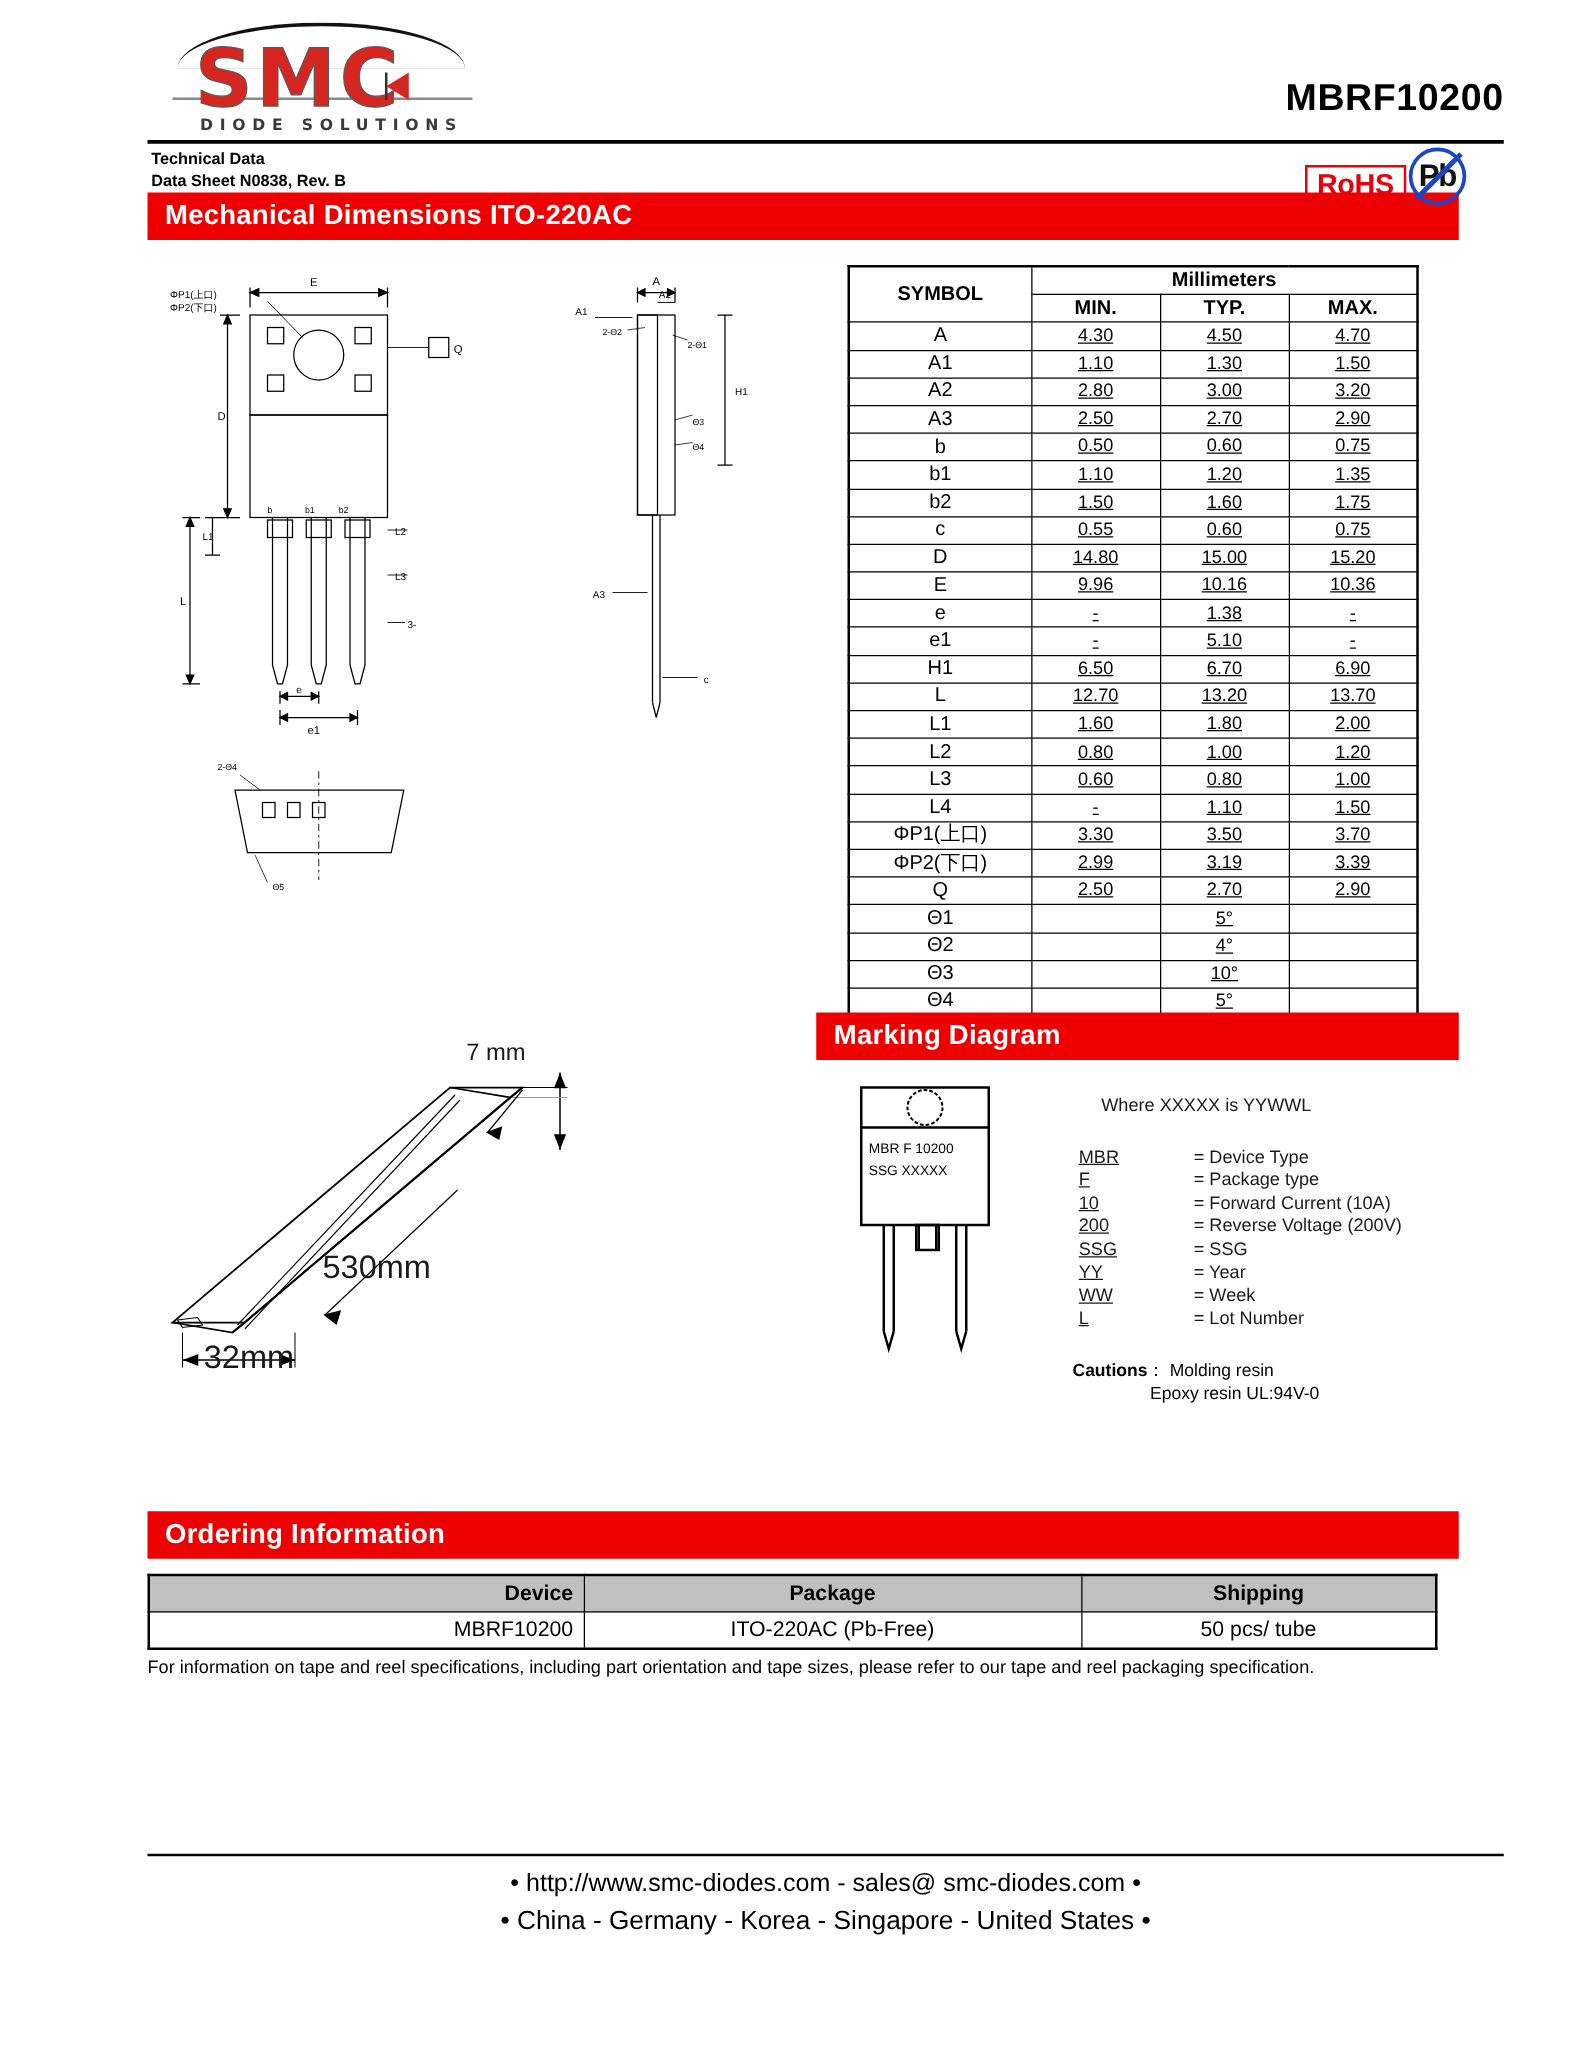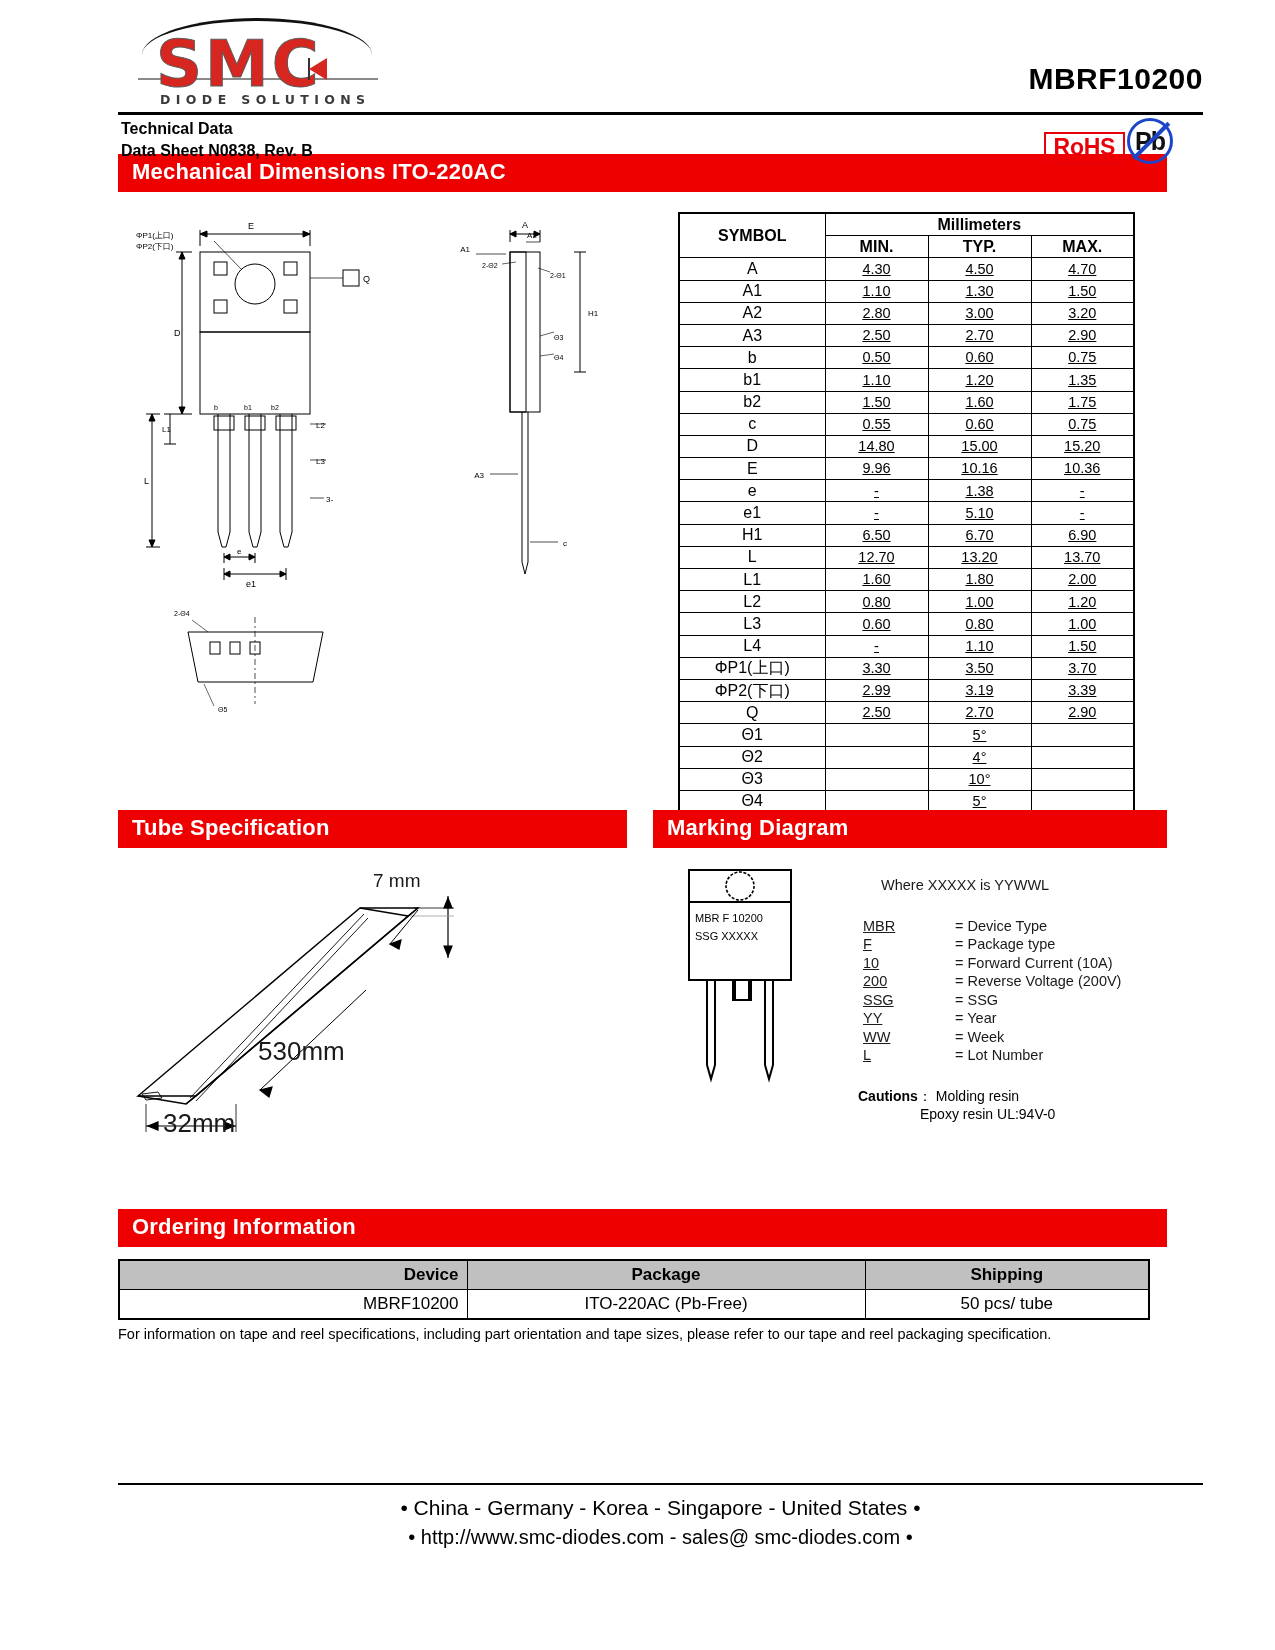--- a/index.html
+++ b/index.html
@@ -107,21 +107,21 @@
     position: absolute;
     left: 0; right: 0;
     top: 112px;
     height: 3px;
     background: #000;
   }
   .tech-data {
     position: absolute;
     left: 3px;
     top: 118px;
-    font-size: 16px;
+    font-size: 13px;
     font-weight: 700;
     line-height: 1.35;
   }
   .badges {
     position: absolute;
     right: 30px;
     top: 118px;
     display: flex;
     align-items: flex-end;
     gap: 2px;
@@ -688,21 +688,20 @@
               <td></td>
             </tr>
           </tbody>
       </table>
     </div>
   </div>
 
   <div class="mid">
 
     <div class="col-left">
-      <div class="bar bar-sub">Tube Specification</div>
 
       <div class="tube-art">
         <svg width="495" height="280" viewBox="0 0 495 280">
           <g stroke="#000" fill="none" stroke-width="1.4">
 
             <path d="M242 50 L300 50 L78 238 L20 238 Z"></path>
             <path d="M242 50 L290 58 L68 246 L20 238"></path>
             <path d="M300 50 L290 58"></path>
             <path d="M78 238 L68 246"></path>
 
@@ -827,17 +826,17 @@
           <td>ITO-220AC (Pb-Free)</td>
           <td>50 pcs/ tube</td>
         </tr>
       </tbody>
   </table>
 
   <div class="order-note">For information on tape and reel specifications, including part orientation and tape sizes, please refer to our tape and reel packaging specification.</div>
 
   <div class="footer">
     <div class="foot-rule"></div>
+    <div class="foot-line small">• http://www.smc-diodes.com   -   sales@ smc-diodes.com •</div>
     <div class="foot-line">• China   -   Germany  -  Korea  -   Singapore   -   United States •</div>
-    <div class="foot-line small">• http://www.smc-diodes.com   -   sales@ smc-diodes.com •</div>
   </div>
 
 </div>
 
 </body></html>

